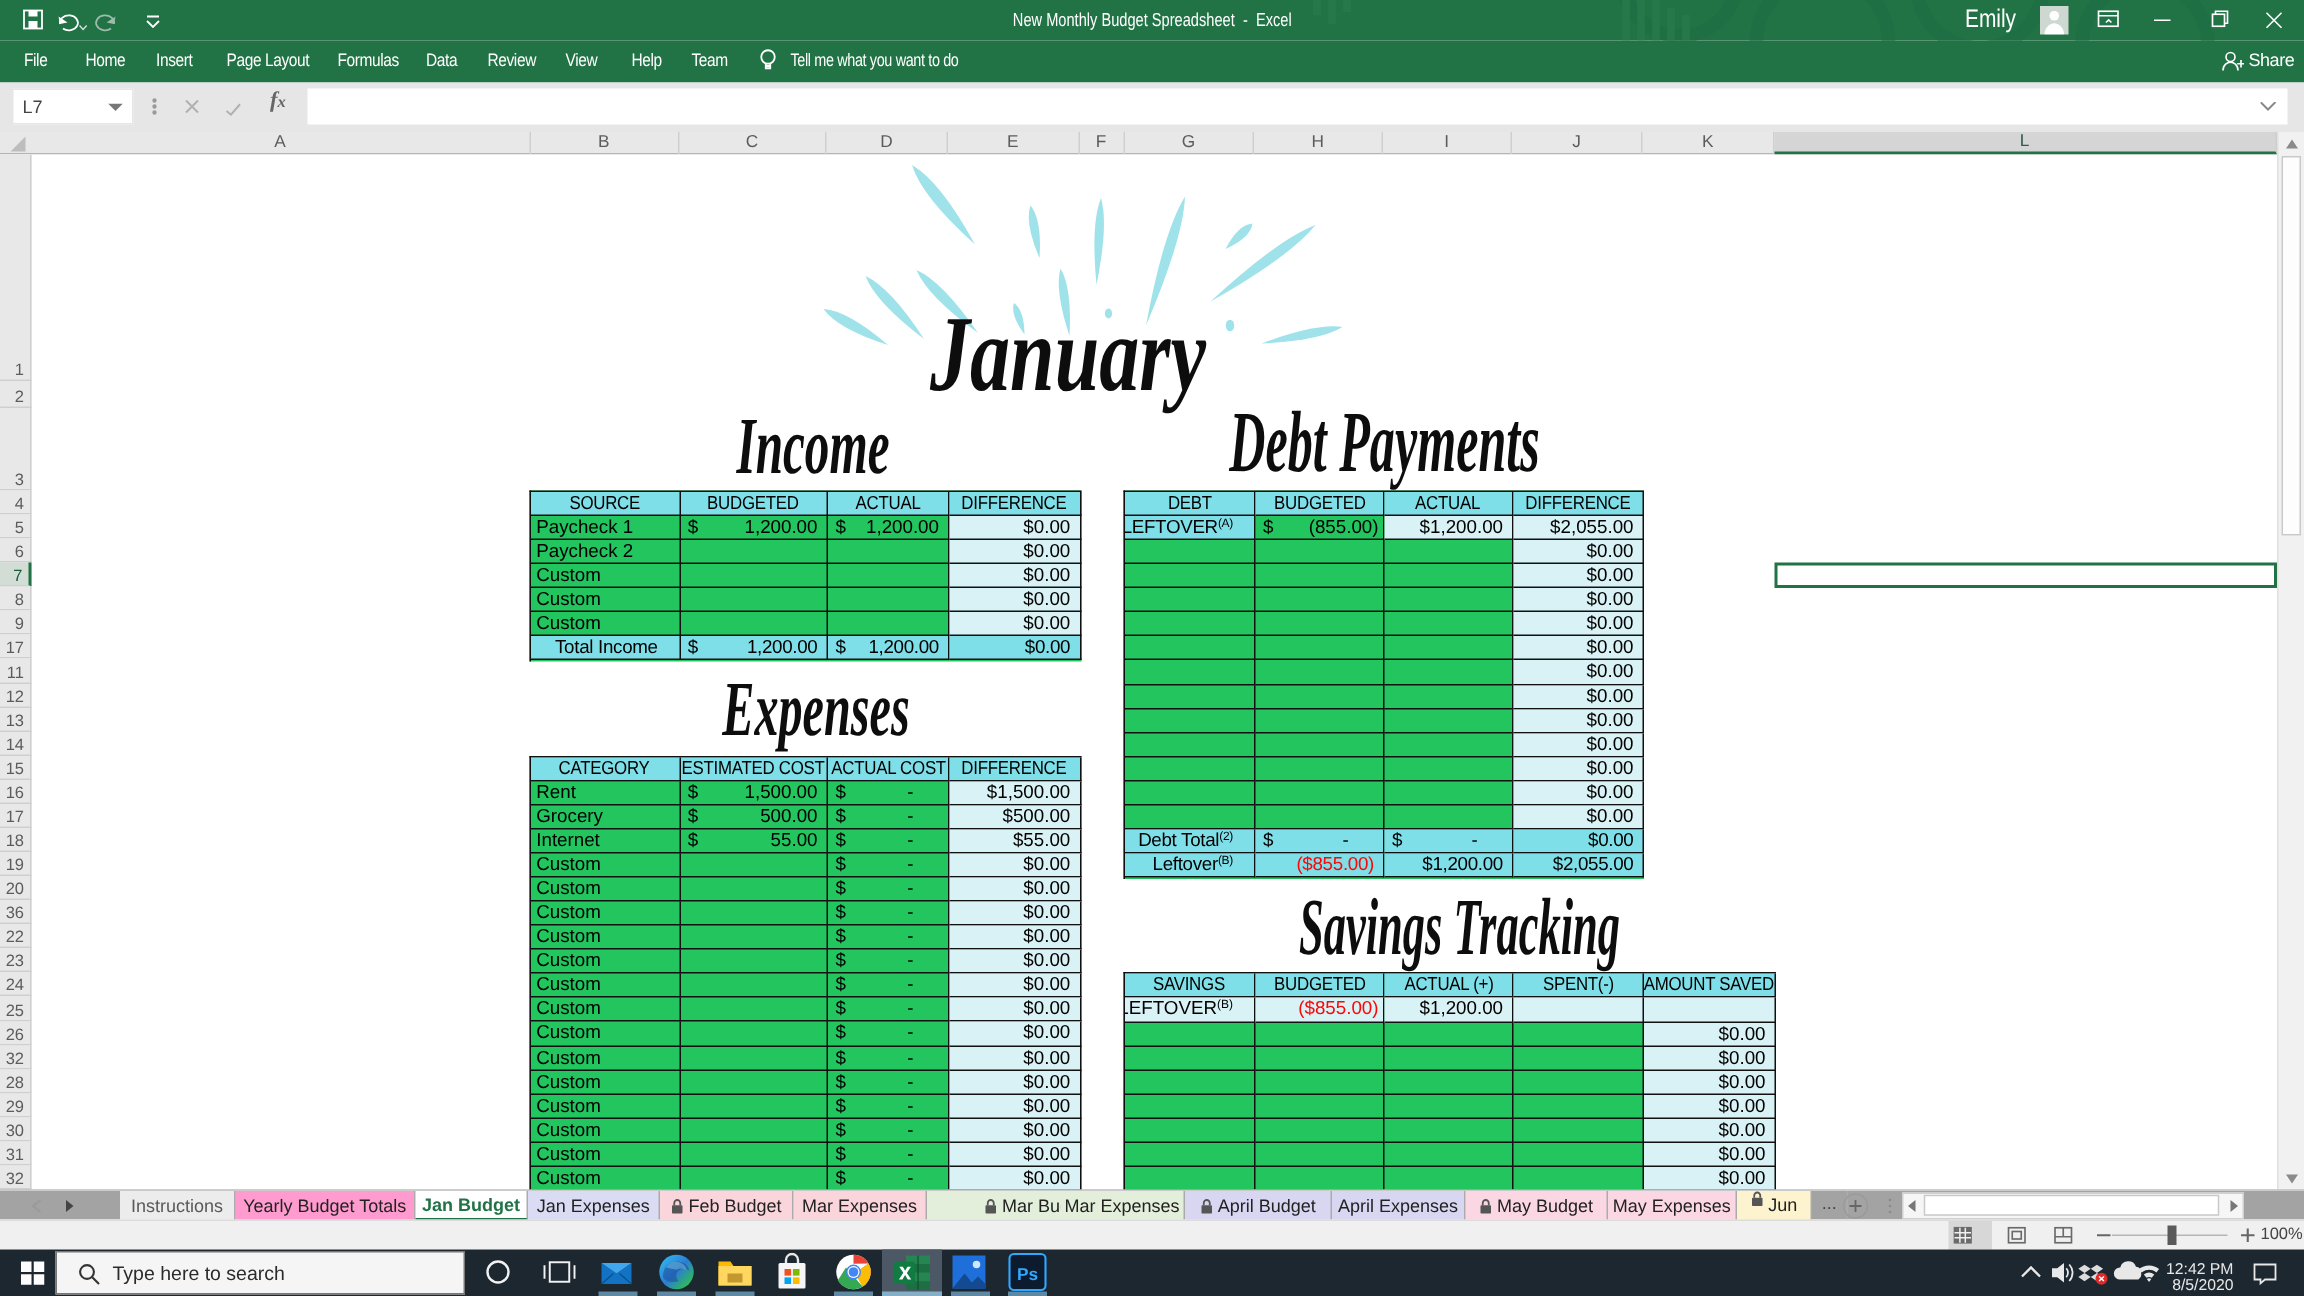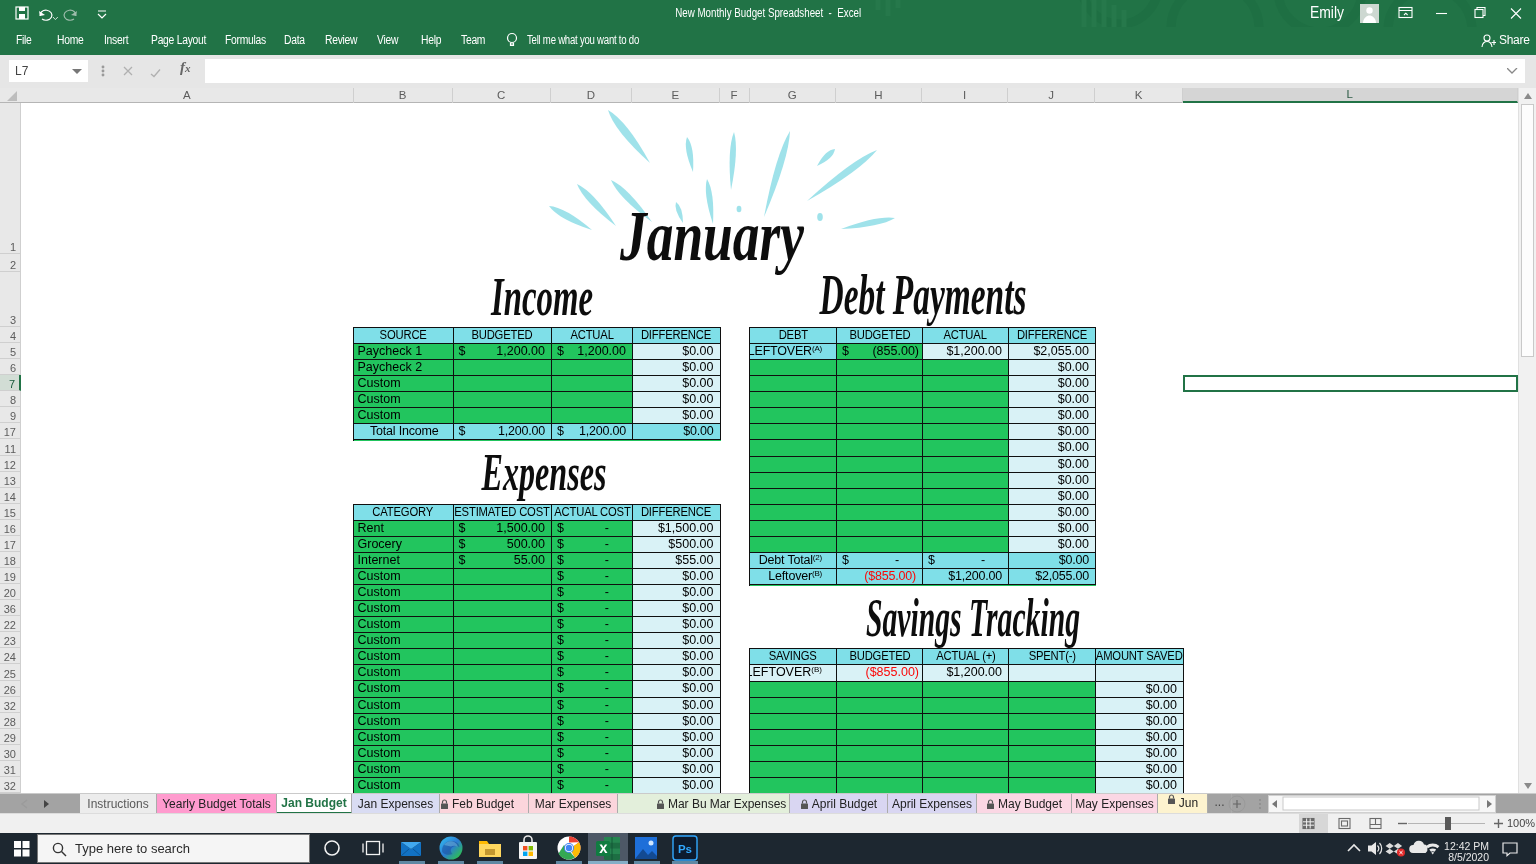--- a/index.html
+++ b/index.html
@@ -611,21 +611,21 @@
   </div>
 <div class="abs" id="tabbar">
 <svg width="80" height="20" style="position:absolute;left:0;top:0">
       <path d="M27 6l-5 4 5 4" fill="none" stroke="#9b9b9b" stroke-width="1.5"></path>
       <path d="M44 6l5 4-5 4z" fill="#444"></path>
     </svg>
 <div class="stab" style="left:80px;width:77px;background:#ececec;color:#595959;font-weight:normal;display:flex;align-items:center;justify-content:center">Instructions</div>
 <div class="stab" style="left:157px;width:120px;background:#ff9bce;color:#222;font-weight:normal;display:flex;align-items:center;justify-content:center">Yearly Budget Totals</div>
 <div class="stab" style="left:277px;width:75px;background:#ffffff;color:#217346;font-weight:bold;border-bottom:2px solid #217346;display:flex;align-items:center;justify-content:center">Jan Budget</div>
 <div class="stab" style="left:352px;width:88px;background:#d9dcf3;color:#222;font-weight:normal;display:flex;align-items:center;justify-content:center">Jan Expenses</div>
-<div class="stab" style="left:440px;width:89px;background:#fbd5dc;color:#222;font-weight:normal;display:flex;align-items:center;justify-content:flex-start"><svg width="9" height="11" style="margin:0 3px 0 0" viewBox="0 0 9 11">
+<div class="stab" style="left:440px;width:89px;background:#fbd5dc;color:#222;font-weight:normal;display:flex;align-items:center;justify-content:center"><svg width="9" height="11" style="margin:0 3px 0 0" viewBox="0 0 9 11">
         <rect x="1" y="4.5" width="7" height="5.5" rx="0.5" fill="#555"></rect>
         <path d="M2.5 4.5V3a2 2 0 0 1 4 0v1.5" fill="none" stroke="#555" stroke-width="1.2"></path>
       </svg>Feb Budget</div>
 <div class="stab" style="left:529px;width:89px;background:#fbd5dc;color:#222;font-weight:normal;display:flex;align-items:center;justify-content:center">Mar Expenses</div>
 <div class="stab" style="left:618px;width:113px;background:#e3efdb;color:#222;font-weight:normal;display:flex;align-items:center;justify-content:flex-end"><svg width="9" height="11" style="margin:0 3px 0 0" viewBox="0 0 9 11">
         <rect x="1" y="4.5" width="7" height="5.5" rx="0.5" fill="#555"></rect>
         <path d="M2.5 4.5V3a2 2 0 0 1 4 0v1.5" fill="none" stroke="#555" stroke-width="1.2"></path>
       </svg>Mar Budget</div>
 <div class="stab" style="left:707px;width:83px;background:#e3efdb;color:#222;font-weight:normal;display:flex;align-items:center;justify-content:center">Mar Expenses</div>
 <div class="stab" style="left:790px;width:98px;background:#d9d6f2;color:#222;font-weight:normal;display:flex;align-items:center;justify-content:center"><svg width="9" height="11" style="margin:0 3px 0 0" viewBox="0 0 9 11">

